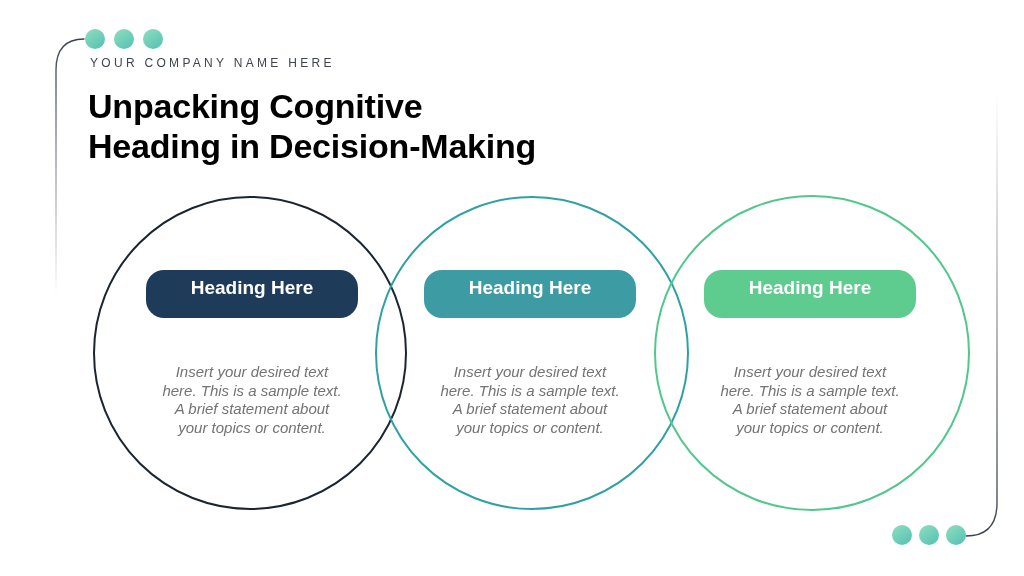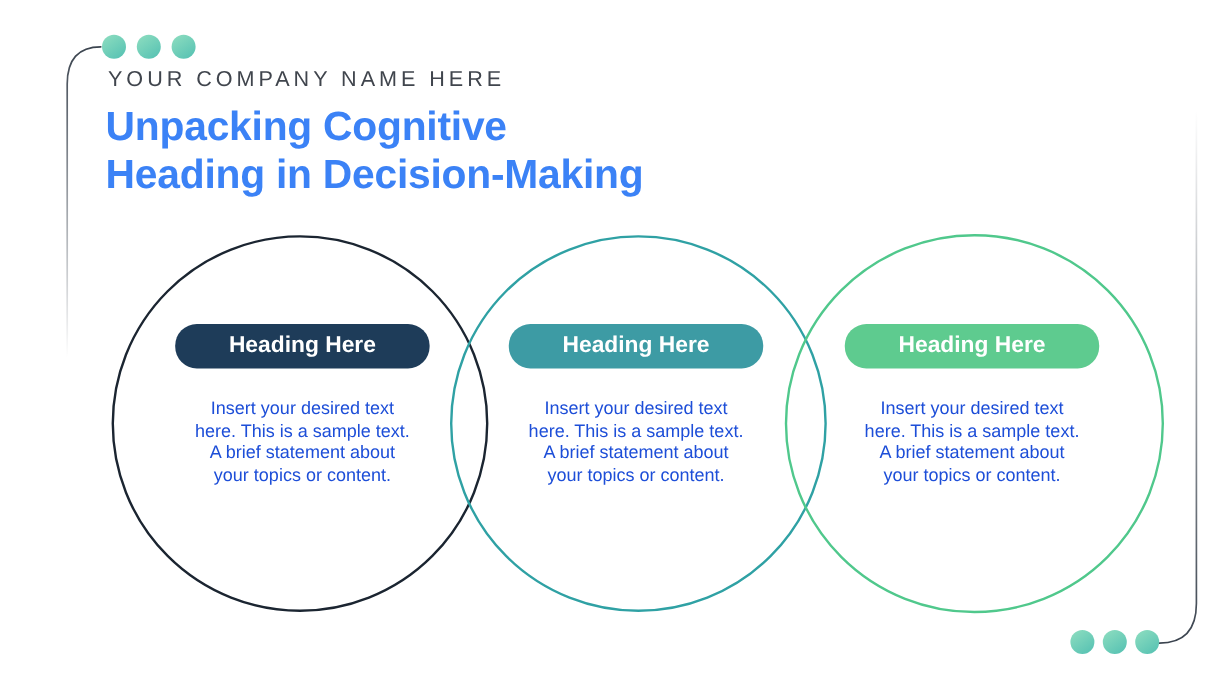--- a/index.html
+++ b/index.html
@@ -6,36 +6,36 @@
   .slide{
     position:relative;width:1024px;height:576px;background:#ffffff;
     overflow:hidden;font-family:"Liberation Sans",sans-serif;
   }
   .decor{position:absolute;left:0;top:0;width:1024px;height:576px;pointer-events:none;}
   .dots{position:absolute;display:flex;}
   .dots-tl{left:85px;top:29px;gap:9px;}
   .dots-br{left:892px;top:525px;gap:7px;}
   .dot{width:20px;height:20px;border-radius:50%;}
   .company{
-    position:absolute;left:90px;top:56px;font-size:18px;letter-spacing:3.3px;
+    position:absolute;left:90px;top:56px;font-size:12px;letter-spacing:3.3px;
     color:#40454d;white-space:nowrap;font-weight:400;
   }
   .title{
     position:absolute;left:88px;top:86px;margin:0;
     font-size:34px;line-height:40px;font-weight:700;letter-spacing:-0.2px;
   }
   .card{position:absolute;top:270px;width:224px;text-align:center;}
   .card-1{left:140px;}
   .card-2{left:418px;}
   .card-3{left:698px;}
   .badge{
-    width:212px;height:37px;margin:0 auto;border-radius:18px;
+    width:212px;height:48px;margin:0 auto;border-radius:18px;
     color:#ffffff;font-size:19px;font-weight:700;line-height:36px;
   }
-  .body-text{margin-top:25px;font-size:15px;line-height:18.5px;color:#1d4ed8;}
+  .body-text{margin-top:45px;font-size:15px;line-height:18.5px;color:#737373;font-style:italic;}
 </style>
 </head>
 <body>
 
 <div class="slide">
 
   <svg class="decor" viewBox="0 0 1024 576" xmlns="http://www.w3.org/2000/svg">
     <defs>
       <linearGradient id="fadeTL" x1="0" y1="0" x2="0" y2="1">
         <stop offset="0" stop-opacity="1" stop-color="#3a434e"></stop>
@@ -56,21 +56,21 @@
   </svg>
 
   <div class="dots dots-tl">
     <span class="dot" style="background: linear-gradient(145deg, rgb(143, 222, 192), rgb(83, 192, 178));"></span>
     <span class="dot" style="background: linear-gradient(145deg, rgb(143, 222, 192), rgb(83, 192, 178));"></span>
     <span class="dot" style="background: linear-gradient(145deg, rgb(143, 222, 192), rgb(83, 192, 178));"></span>
   </div>
 
   <div class="company">YOUR COMPANY NAME HERE</div>
 
-  <h1 class="title" style="color: #3b82f6;">
+  <h1 class="title" style="color: #000000;">
     <div>Unpacking Cognitive</div>
     <div>Heading in Decision-Making</div>
   </h1>
 
   <div class="card card-1">
     <div class="badge" style="background: rgb(30, 60, 89);">Heading Here</div>
     <div class="body-text">
       <div>Insert your desired text</div>
       <div>here. This is a sample text.</div>
       <div>A brief statement about</div>

